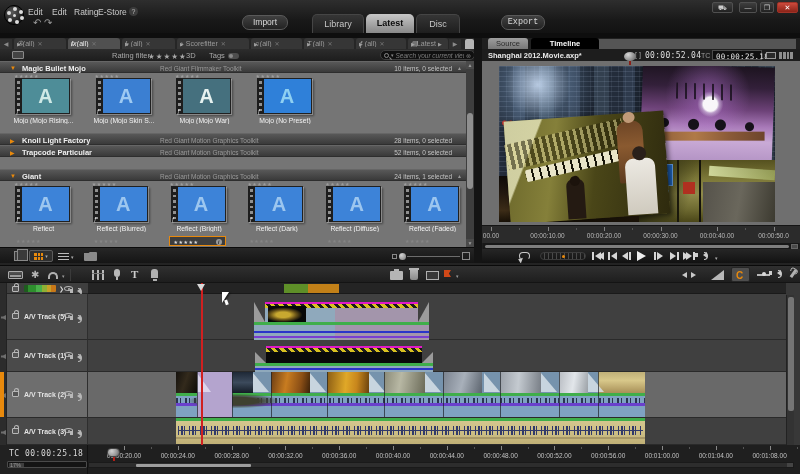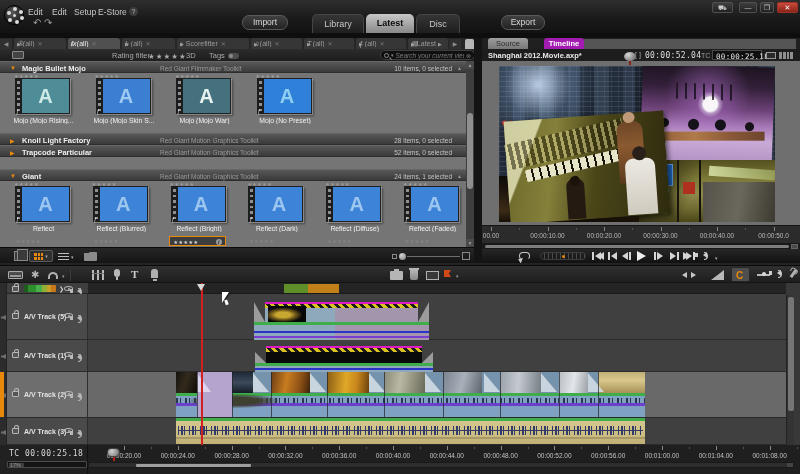--- a/index.html
+++ b/index.html
@@ -87,21 +87,21 @@
 #zoom-ctl .sq-l { position:absolute; left:462px; top:4px; width:8px; height:8px; border:1px solid #8a8a8a; }
 
 #divider-v { position:absolute; left:474px; top:38px; width:8px; height:225px; background:#141414; }
 
 
 #preview { position:absolute; left:482px; top:38px; width:318px; height:225px; background:#1d1d1d; }
 #pv-tabrow { position:absolute; left:0; top:0; width:318px; height:11px; background:#202020; }
 #pv-strip { position:absolute; left:100px; top:1px; width:214px; height:10px; background:#555; }
 .pv-tab { position:absolute; top:0; height:11px; border-radius:3px 3px 0 0; font-size:7.5px; text-align:center; line-height:11px; }
 #pv-tab-source { left:6px; width:40px; background:linear-gradient(#9e9e9e,#787878); color:#2c2c2c; }
-#pv-tab-timeline { left:62px; width:40px; background:#a21caf; color:#fff; font-weight:bold; }
+#pv-tab-timeline { left:49px; width:68px; background:#000000; color:#fff; font-weight:bold; }
 #pv-info { position:absolute; left:0; top:11px; width:318px; height:12px; background:#1d1d1d; }
 #pv-title { position:absolute; left:6px; top:2px; font-size:7.5px; font-weight:bold; color:#e9e9e9; }
 #pv-dur-brk { position:absolute; left:153px; top:2px; font-size:7px; color:#aaa; }
 #pv-duration { position:absolute; left:163px; top:1.5px; font-size:8px; color:#dedede; font-family:"DejaVu Sans Mono",monospace; letter-spacing:0.3px; }
 #pv-tc-label { position:absolute; left:219px; top:2.5px; font-size:7px; color:#9a9a9a; }
 #pv-tc-box { position:absolute; left:230px; top:1px; width:50px; height:10px; background:#0e0e0e; border:1px solid #4a4a4a; }
 #pv-tc-value { position:absolute; left:3px; top:1px; font-size:7.5px; color:#e8e8e8; font-family:"DejaVu Sans Mono",monospace; letter-spacing:0.3px; }
 #pv-monitor-icon { position:absolute; left:284px; top:3px; width:10px; height:7px; border:1px solid #999; background:#2a2a2a; }
 #pv-grid-icon { position:absolute; left:297px; top:3px; width:14px; height:7px; display:grid; grid-template-columns:1fr 1fr 1fr 1fr; gap:1px; }
 #pv-grid-icon i { background:#8f8f8f; }
@@ -339,31 +339,31 @@
       <div class="hole" style="left: 14px; top: 4px;"></div>
       <div class="hole" style="left: 15px; top: 10px;"></div>
       <div class="hole" style="left: 10px; top: 14px;"></div>
       <div class="hole" style="left: 3px; top: 12px;"></div>
       <div class="hole" style="left: 2px; top: 5px;"></div>
       <div class="hub"></div>
     </div>
   <div id="menu-row">
       <div class="menu-item" style="left: 28px;">Edit</div>
       <div class="menu-item" style="left: 52px;">Edit</div>
-      <div class="menu-item" style="left: 74px;">Setup</div>
+      <div class="menu-item" style="left: 74px;">Rating</div>
       <div class="menu-item" style="left: 98px;">E-Store</div>
     </div>
   <div id="help-btn">?</div>
   <div class="undo-redo" style="left:33px;">↶</div>
   <div class="undo-redo" style="left:44px;">↷</div>
   <div class="pill-btn" style="left:242px; width:46px; line-height:13px;">Import</div>
   <div class="nav-tab inactive" style="left:312px; width:52px; line-height:19px;"><span>Library</span></div>
   <div class="nav-tab active" style="left:366px; width:48px; line-height:19px;"><span>Latest</span></div>
   <div class="nav-tab inactive" style="left:416px; width:44px; line-height:19px;"><span>Disc</span></div>
-  <div class="pill-btn" style="left:501px; width:44px; line-height:13px;">Export</div>
+  <div class="pill-btn" style="left:501px; width:44px; line-height:13px;font-family:Liberation Mono, monospace;">Export</div>
   <div class="win-btn" style="left:712px; width:21px;">⛟</div>
   <div class="win-btn" style="left:739px; width:18px;">—</div>
   <div class="win-btn" style="left:760px; width:14px;">❐</div>
   <div class="win-btn" id="close-btn" style="left:777px; width:21px;">✕</div>
 </div>
 <div id="topsep"></div>
 
 <div id="library">
   <div id="lib-tabstrip">
     <div class="lib-scroll" style="left:0;">◀</div>

